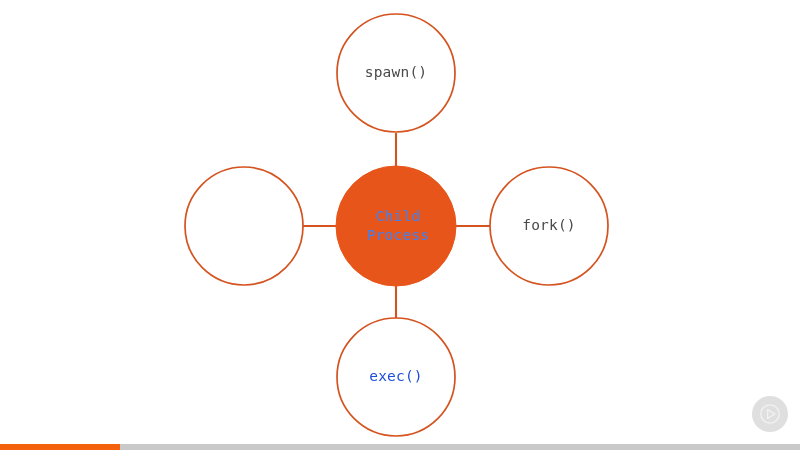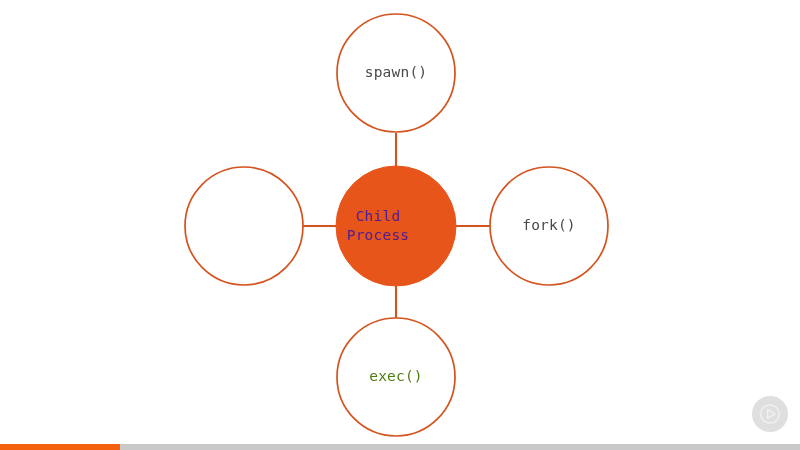--- a/index.html
+++ b/index.html
@@ -101,24 +101,24 @@
     <circle cx="396" cy="377" r="59" fill="#FFFFFF" stroke="#D4531F" stroke-width="1.7"></circle>
     <circle cx="244" cy="226" r="59" fill="#FFFFFF" stroke="#D4531F" stroke-width="1.7"></circle>
 
     <circle cx="396" cy="226" r="60" fill="#E8551B" stroke="#E8551B" stroke-width="1"></circle>
   </svg>
 
   <div class="node-label outer" style="left: 337px; top: 14px; width: 118px; height: 118px; color: rgb(74, 74, 74);">spawn()</div>
 
   <div class="node-label outer" style="left: 490px; top: 167px; width: 118px; height: 118px; color: rgb(74, 74, 74);">fork()</div>
 
-  <div class="node-label outer" style="left: 337px; top: 318px; width: 118px; height: 118px; color: #4d7c0f;">exec()</div>
+  <div class="node-label outer" style="left: 337px; top: 318px; width: 118px; height: 118px; color: #1d4ed8;">exec()</div>
 
 
-  <div class="node-label center" style="left: 318px; top: 166px; width: 120px; height: 120px; color: #4c1d95;">Child
+  <div class="node-label center" style="left: 338px; top: 166px; width: 120px; height: 120px; color: #3b82f6;">Child
 Process</div>
 
   <div id="watermark">
     <svg width="22" height="22" viewBox="0 0 22 22">
       <circle cx="11" cy="11" r="9.2" fill="none" stroke="#f2f2f2" stroke-width="1.3"></circle>
       <path d="M8.6 6.6 L16 11 L8.6 15.4 Z" fill="none" stroke="#f2f2f2" stroke-width="1.3" stroke-linejoin="round"></path>
     </svg>
   </div>
 
   <div id="player-bar" style="background: rgb(201, 201, 201);">

